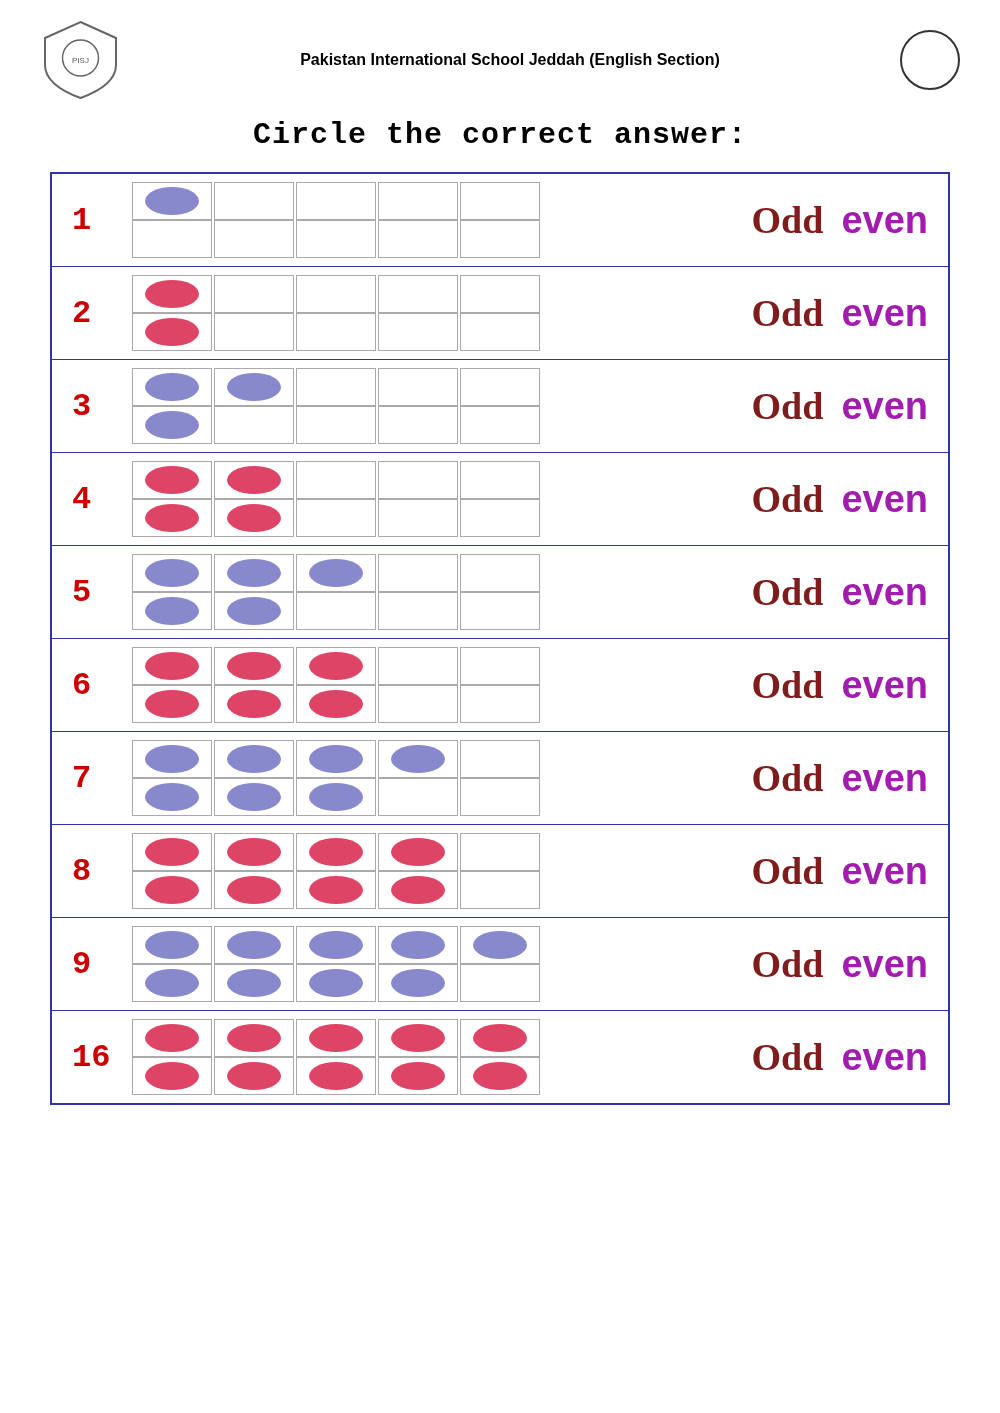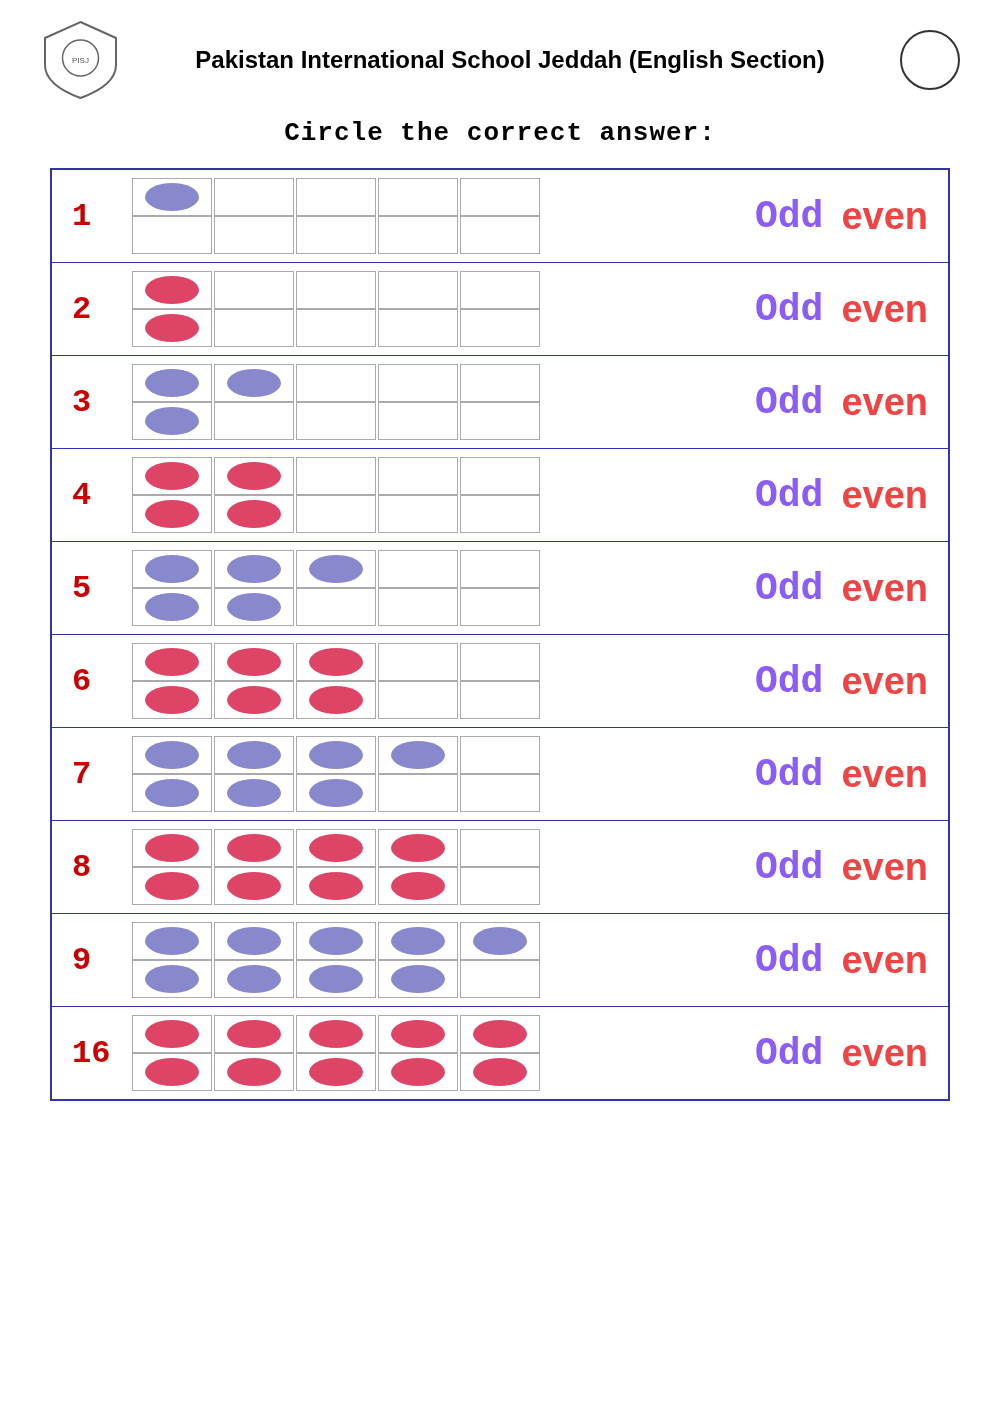--- a/index.html
+++ b/index.html
@@ -10,21 +10,21 @@
       min-height: 1413px;
       padding: 20px 40px;
     }
     .header {
       display: flex;
       align-items: center;
       justify-content: space-between;
       margin-bottom: 10px;
     }
     .school-title {
-      font-size: 24px;
+      font-size: 16px;
       font-weight: bold;
       text-align: center;
       flex: 1;
       margin: 0 20px;
     }
     .circle-logo {
       width: 60px;
       height: 60px;
       border: 2px solid #333;
       border-radius: 50%;
@@ -49,21 +49,21 @@
       margin-left: 4px;
     }
     .field-line-short {
       display: inline-block;
       border-bottom: 2px solid #333;
       min-width: 80px;
       margin-left: 4px;
     }
     .main-title {
       text-align: center;
-      font-size: 26px;
+      font-size: 30px;
       font-weight: bold;
       font-family: 'Courier New', monospace;
       margin: 18px 0 20px 0;
       letter-spacing: 1px;
     }
     .worksheet {
       border: 2.5px solid #3333aa;
       margin: 0 10px;
       padding: 0;
     }
@@ -112,27 +112,27 @@
     .oval-pink { background: #dd4466; }
     .options {
       margin-left: auto;
       display: flex;
       gap: 18px;
       align-items: center;
     }
     .opt-odd {
       font-size: 38px;
       font-weight: bold;
-      color: #8b5cf6;
-      font-family: Liberation Mono, monospace;
+      color: #7f1d1d;
+      font-family: Liberation Serif, serif;
     }
     .opt-even {
       font-size: 38px;
       font-weight: bold;
-      color: #ef4444;
+      color: #a21caf;
       font-family: Arial, sans-serif;
     }
   </style>
 </head>
 <body>
 
 <div class="header">
 
   <div style="width:80px;height:80px;display:flex;align-items:center;justify-content:center;text-align:right;">
     <svg width="75" height="80" viewBox="0 0 75 80">

